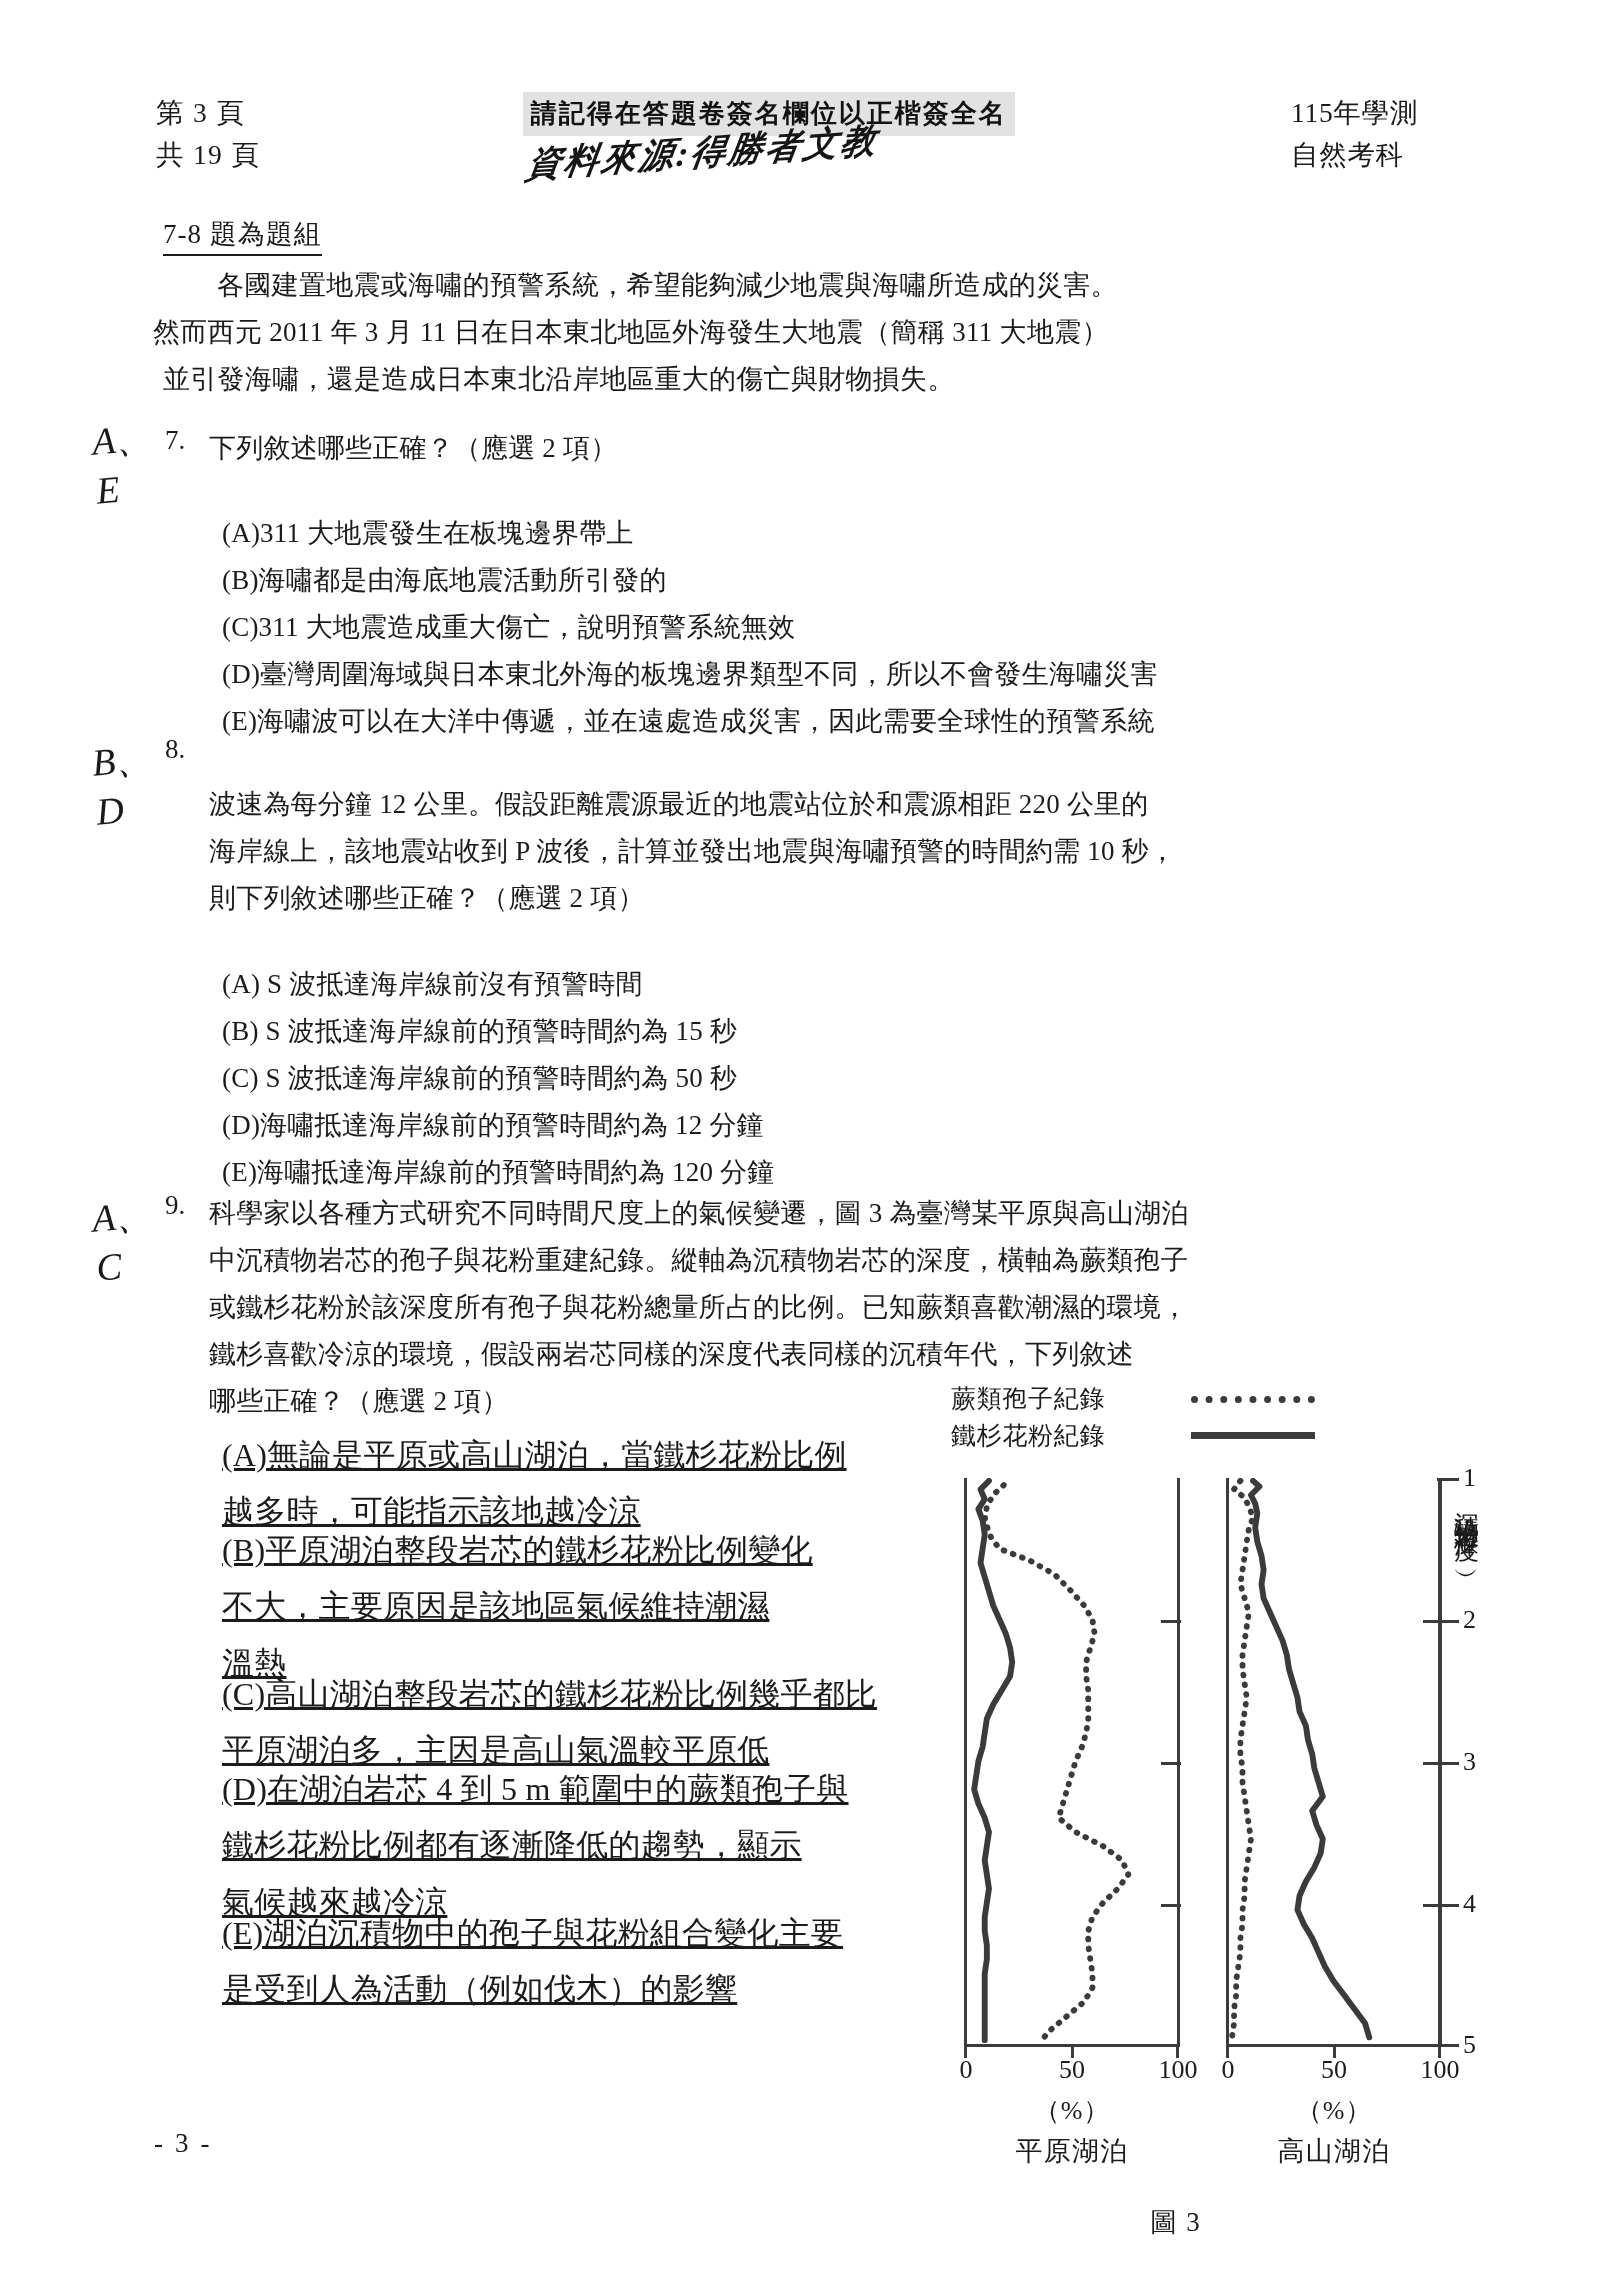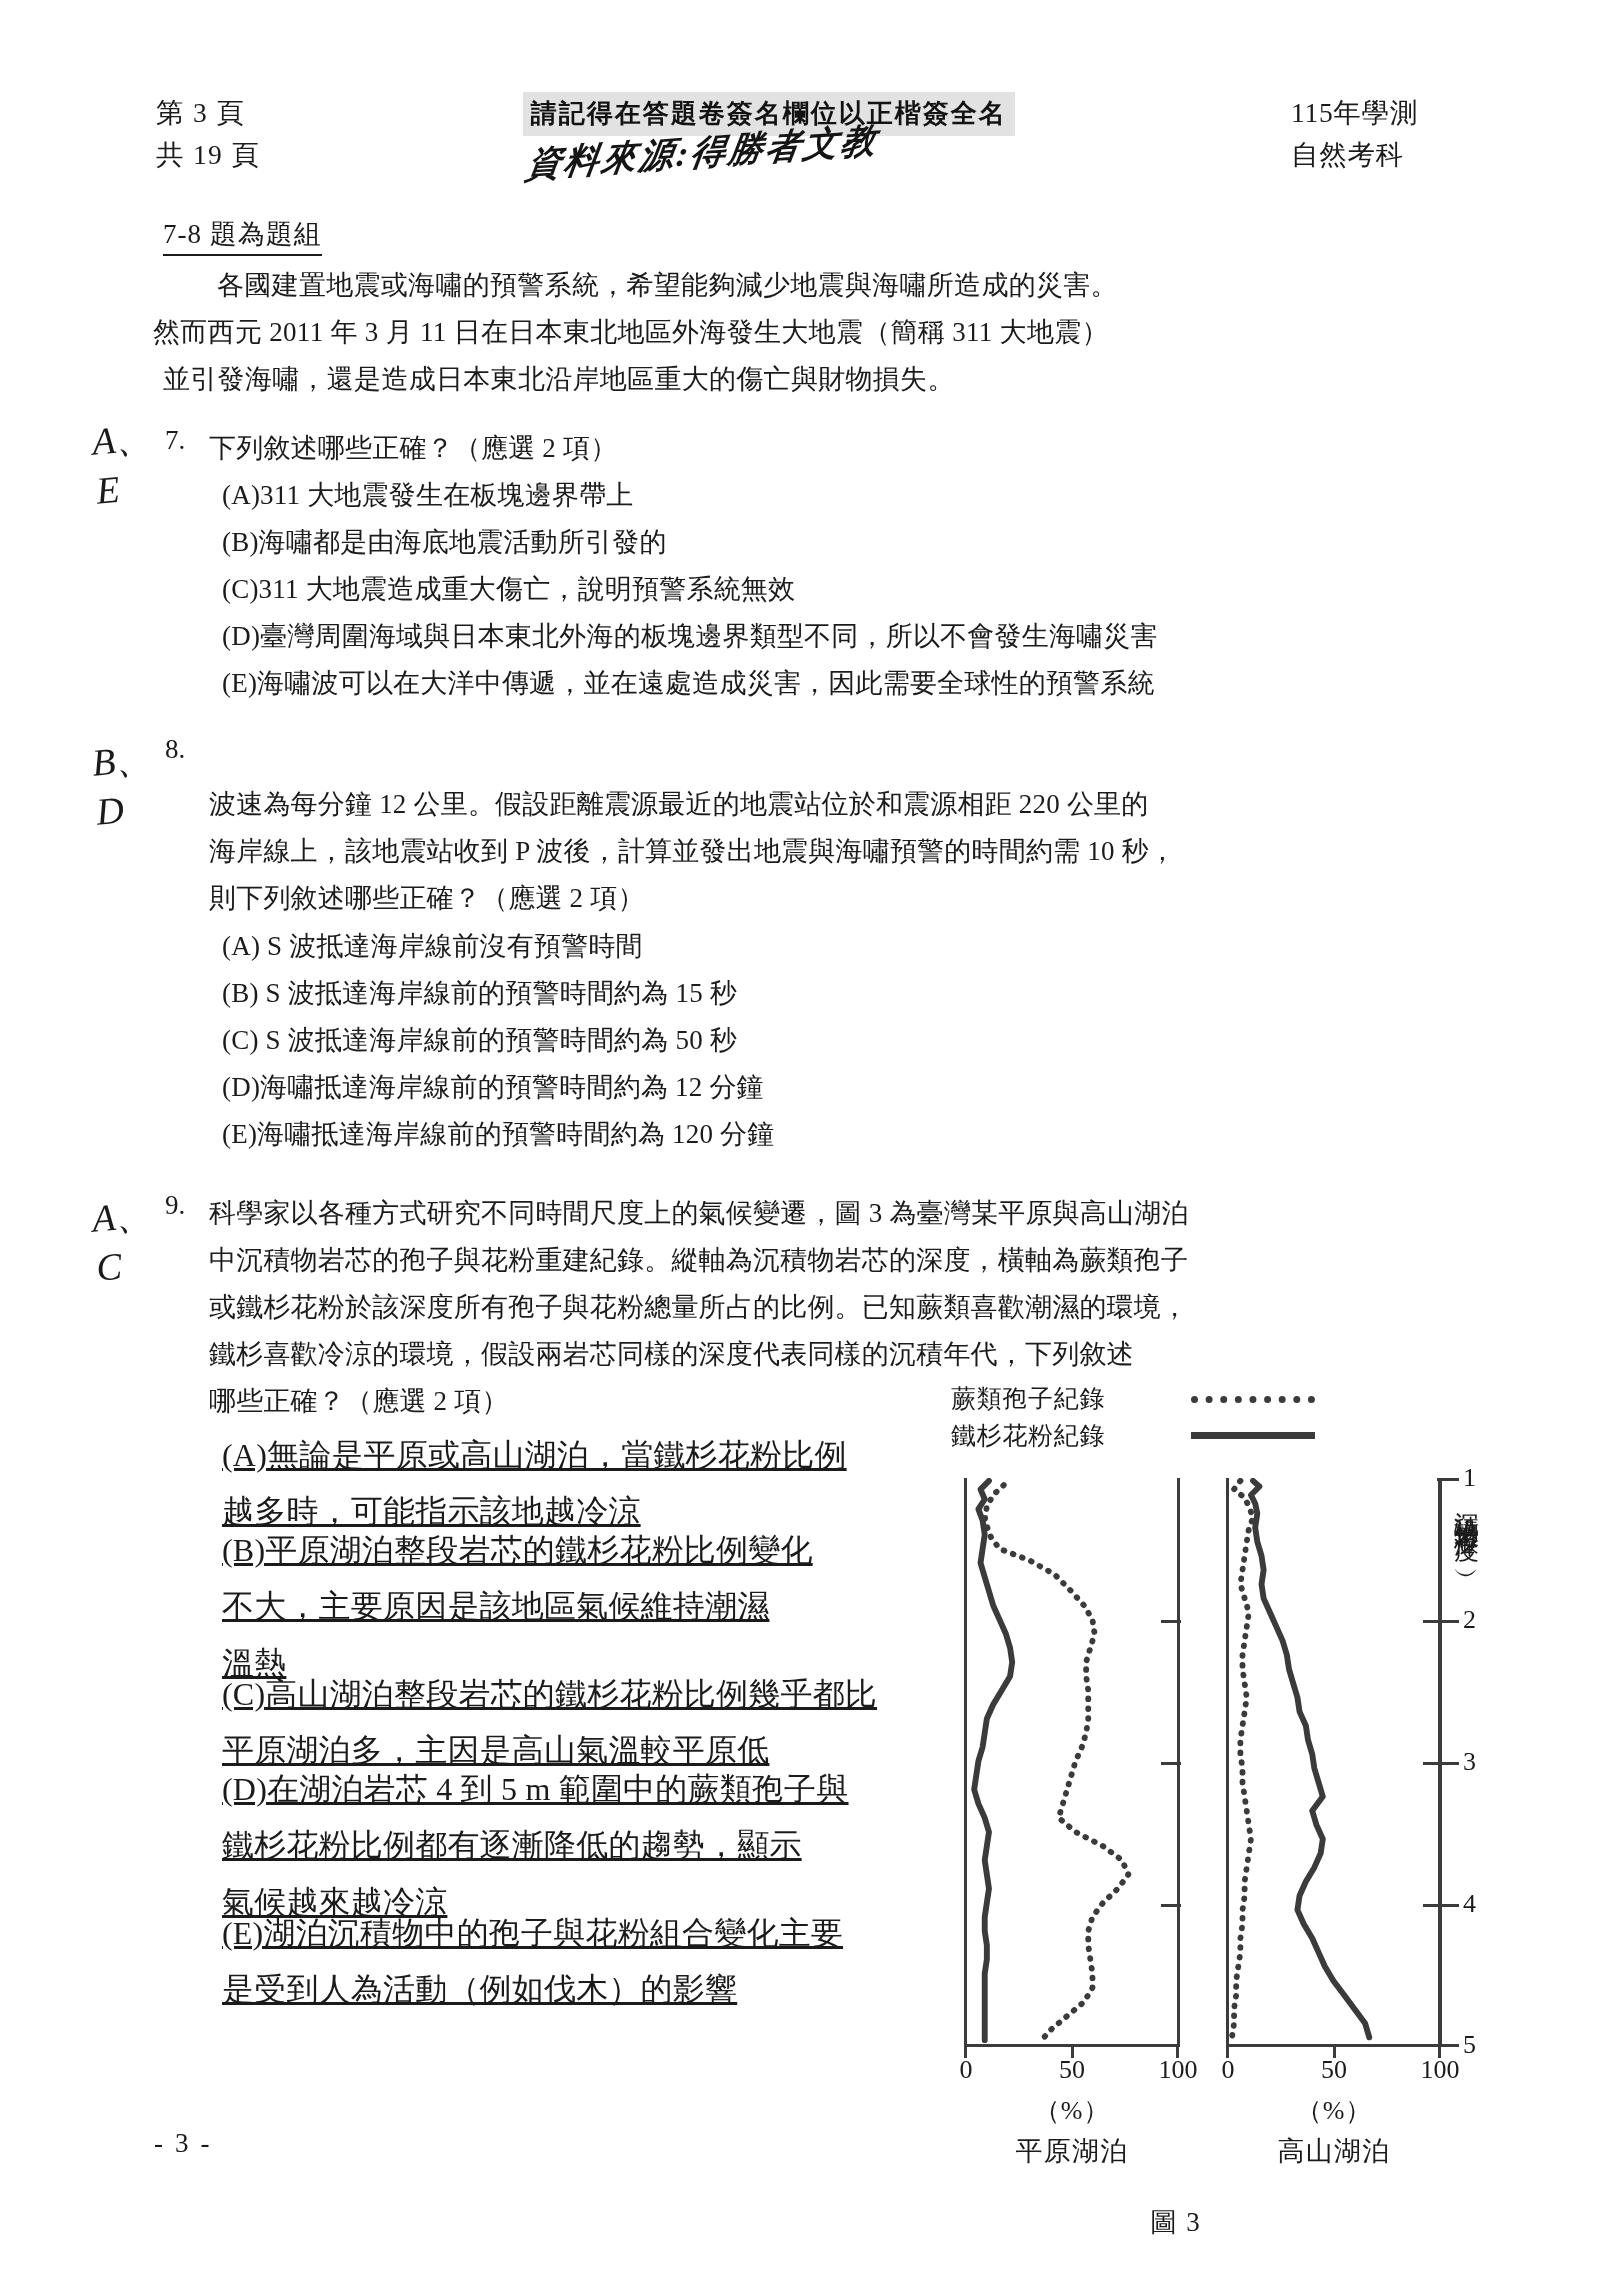--- a/index.html
+++ b/index.html
@@ -55,20 +55,21 @@
   .qno {
     position:absolute; font-size:27px; white-space:nowrap;
   }
   .qtext {
     position:absolute; font-size:27px; line-height:1.72;
     letter-spacing:0.2px; text-align:justify; text-justify:inter-ideograph;
   }
   .opt {
     position:absolute; font-size:27px; line-height:1.72; letter-spacing:0.2px;
     white-space:nowrap;
+    margin-top:38px;
   }
   .opt-w {
     position:absolute; font-size:32px; line-height:1.76; letter-spacing:0.2px;
     text-align:justify; text-justify:inter-ideograph;text-decoration:underline;
   }
 
   
   .ans {
     position:absolute; font-family:"Liberation Serif",serif;
     font-size:38px; color:#1a1a1a; line-height:1.28;

